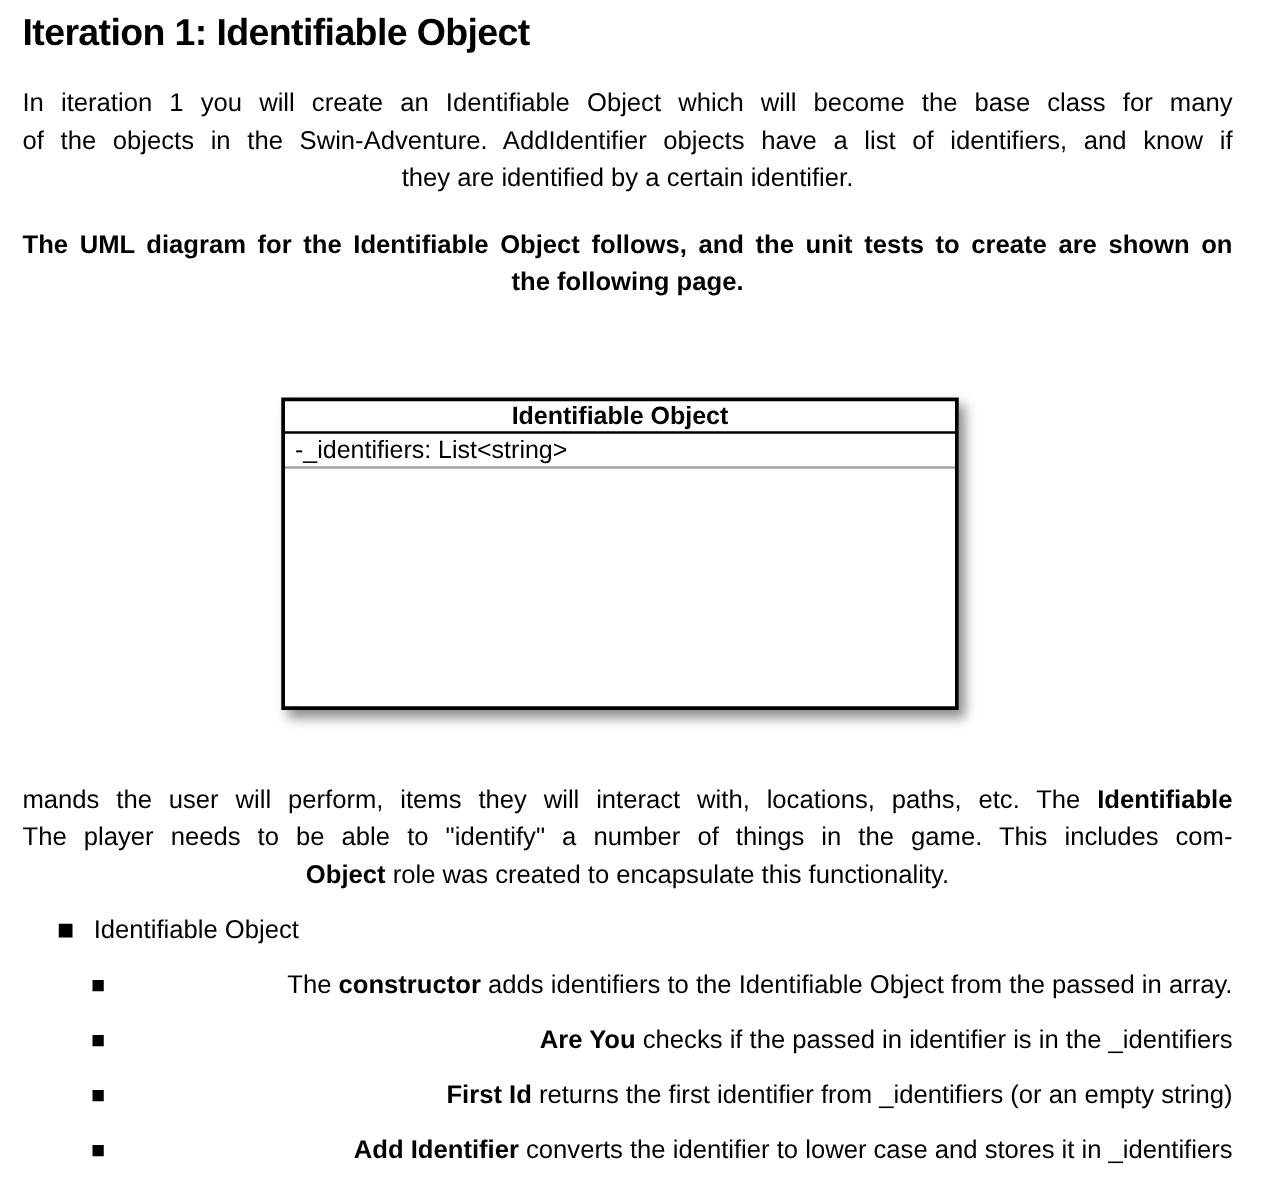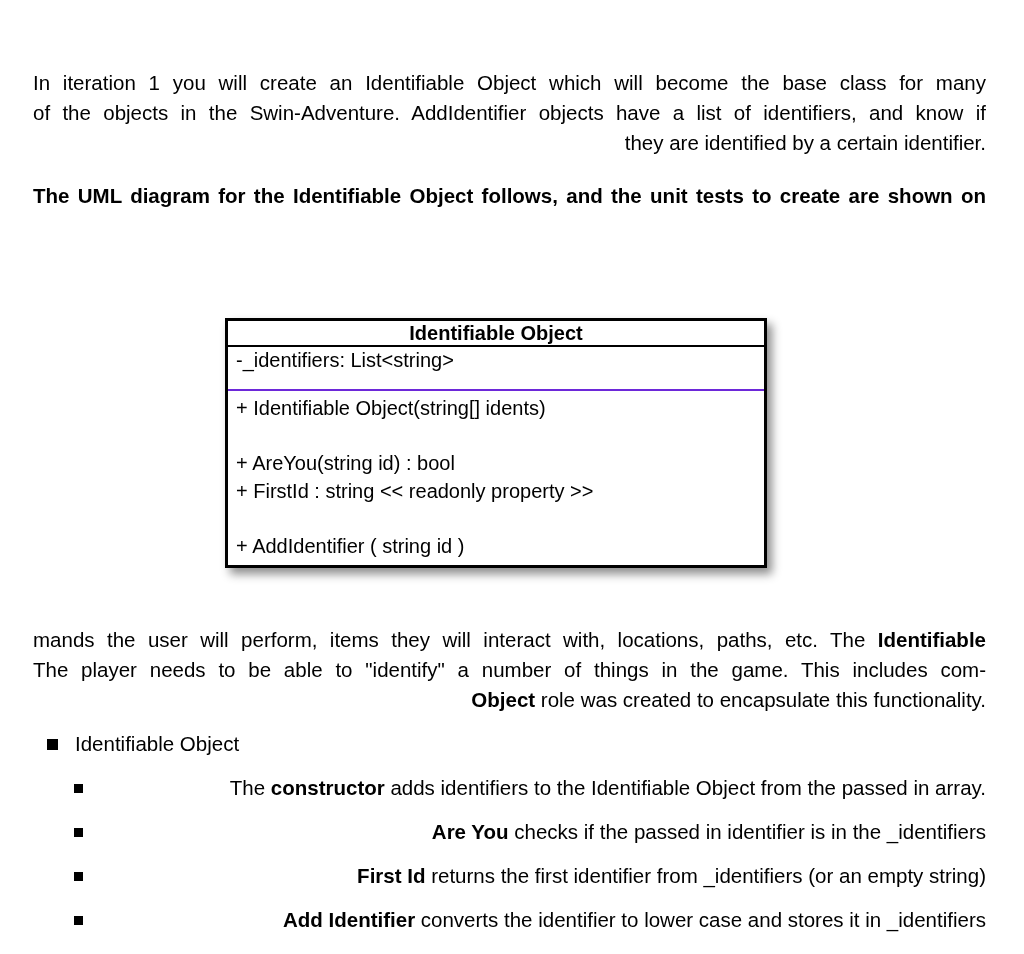--- a/index.html
+++ b/index.html
@@ -25,22 +25,22 @@
   .para {
     position: absolute;
     left: 18px;
     width: 968px;
     font-size: 20.5px;
     line-height: 30px;
   }
   .p1 { top: 68px; }
   .p2 { top: 181px; font-weight: bold; }
   .p3 { top: 625px; }
-  .line { text-align: right; white-space: normal; }
-  .line.just { text-align: justify; text-align-last: justify; margin-left: 15px; }
+  .line { text-align: center; white-space: normal; }
+  .line.just { text-align: justify; text-align-last: justify; }
   .b { font-weight: bold; }
 
   
   .uml-box {
     position: absolute;
     left: 225px;
     top: 318px;
     width: 542px;
     height: 250px;
     background: #ffffff;
@@ -49,22 +49,22 @@
     font-size: 20px;
   }
   .uml-title {
     height: 26px;
     line-height: 25px;
     text-align: center;
     font-weight: bold;
     border-bottom: 2px solid #000000;
   }
   .uml-attrs {
-    height: 44px;
-    border-bottom: 2px solid #6d28d9;
+    height: 28px;
+    border-bottom: 2px solid #a3a3a3;
     padding-left: 8px;
   }
   .uml-attrs .uml-line { height: 27px; line-height: 27px; }
   .uml-methods {
     padding: 4px 0 0 8px;
   }
   .uml-methods .uml-line { height: 27.5px; line-height: 27.5px; }
 
   
   .list {
@@ -80,43 +80,37 @@
   .sq1 { left: 29px; top: 10px; width: 11px; height: 11px; }
   .sq2 { left: 56px; top: 11px; width: 9px; height: 9px; }
   .li.l1 .li-text { display: block; margin-left: 57px; }
   .li.l2 .li-text { display: block; margin-left: 79px; text-align: right; }
 </style>
 </head>
 <body>
 
 <div class="page">
 
+  <h1 class="heading">Iteration 1: Identifiable Object</h1>
 
   <div class="para p1">
     <div class="line just">In iteration 1 you will create an Identifiable Object which will become the base class for many</div>
     <div class="line just">of the objects in the Swin-Adventure. AddIdentifier objects have a list of identifiers, and know if</div>
     <div class="line">they are identified by a certain identifier.</div>
   </div>
 
   <div class="para p2">
     <div class="line just">The UML diagram for the Identifiable Object follows, and the unit tests to create are shown on</div>
+    <div class="line">the following page.</div>
   </div>
 
   <div class="uml-box">
     <div class="uml-title">Identifiable Object</div>
     <div class="uml-attrs">
       <div class="uml-line">-_identifiers: List&lt;string&gt;</div>
-    </div>
-    <div class="uml-methods">
-      <div class="uml-line">+ Identifiable Object(string[] idents)</div>
-      <div class="uml-line"></div>
-      <div class="uml-line">+ AreYou(string id) : bool</div>
-      <div class="uml-line">+ FirstId : string &lt;&lt; readonly property &gt;&gt;</div>
-      <div class="uml-line"></div>
-      <div class="uml-line">+ AddIdentifier ( string id )</div>
     </div>
   </div>
 
   <div class="para p3">
     <div class="line just"><span>mands the user will perform, items they will interact with, locations, paths, etc. The </span><span class="b">Identifiable</span></div>
     <div class="line just">The player needs to be able to "identify" a number of things in the game. This includes com-</div>
     <div class="line"><span class="b">Object</span><span> role was created to encapsulate this functionality.</span></div>
   </div>
 
   <div class="list">

